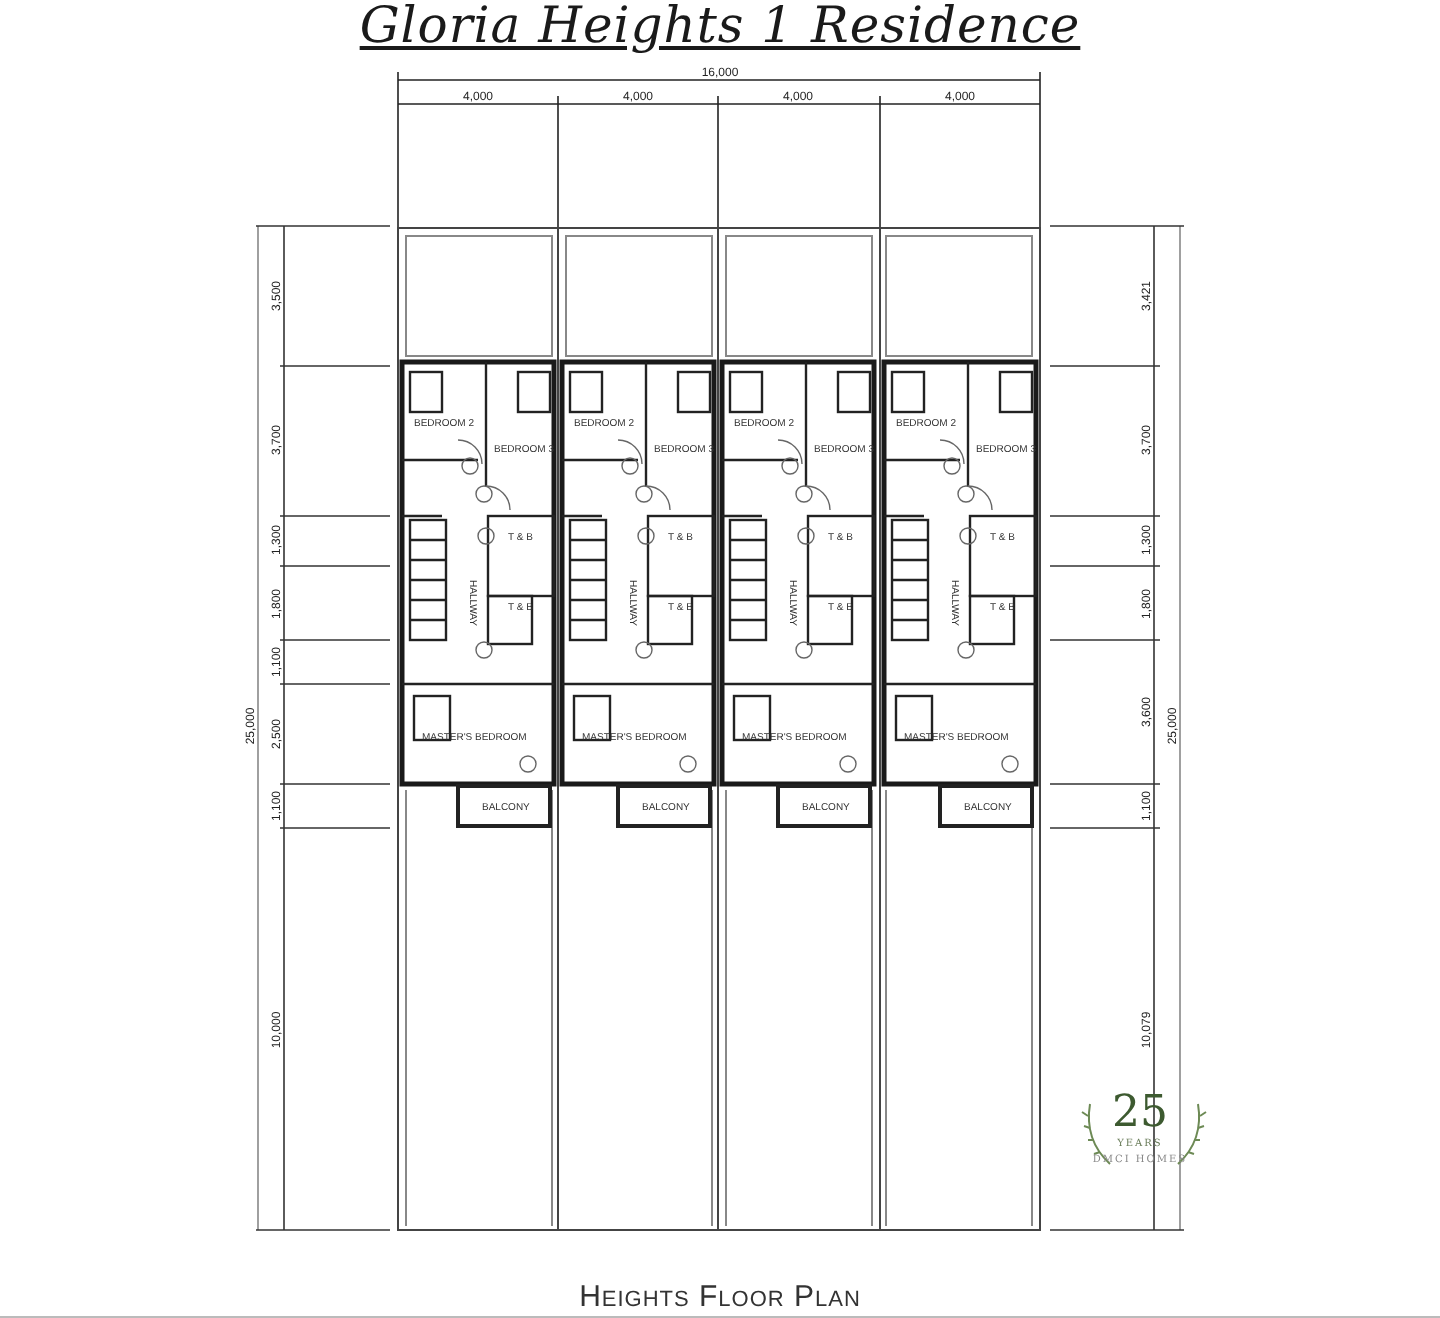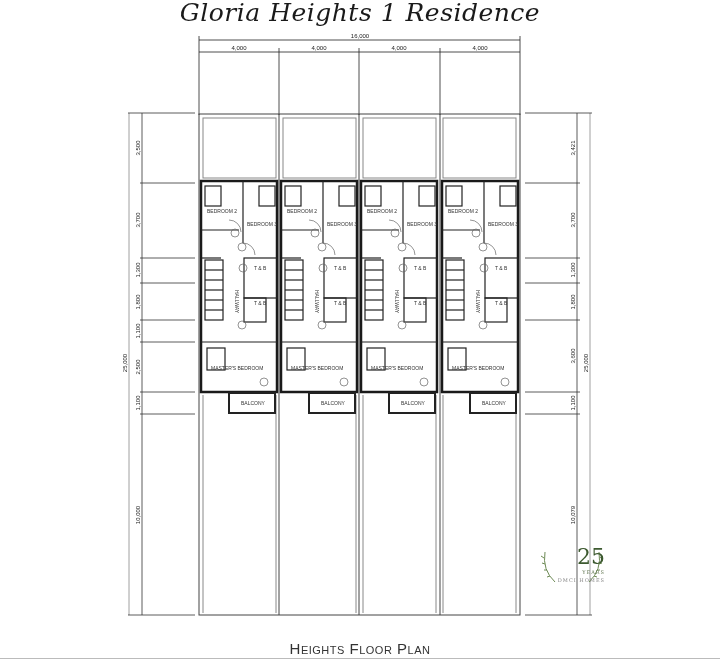--- a/index.html
+++ b/index.html
@@ -1,31 +1,31 @@
 <!DOCTYPE html>
 <html><head>
   <meta charset="utf-8">
   <style>
     html, body { margin: 0; padding: 0; background: #ffffff; }
     body { width: 720px; height: 659px; position: relative; overflow: hidden; font-family: "DejaVu Sans", sans-serif; }
     .title {
       position: absolute; left: 0; top: 0; width: 720px; text-align: center;
       font-family: "DejaVu Serif", serif; font-style: italic; font-size: 25px; color: #1a1a1a;
-      letter-spacing: 0.5px; line-height: 26px;
+      letter-spacing: 0.5px; line-height: 26px; text-decoration: underline;
     }
     .footer-title {
       position: absolute; left: 0; top: 640px; width: 720px; text-align: center;
       font-family: "Liberation Sans", sans-serif; font-size: 15px; color: #333; font-variant: small-caps; letter-spacing: 0.5px;
     }
     .footer-line { position: absolute; left: 0; top: 658px; width: 720px; height: 1px; background: #bbb; }
     svg.plan { position: absolute; left: 0; top: 0; }
     .dim-text { font-family: "Liberation Sans", sans-serif; font-size: 6px; fill: #222; }
     .room-text { font-family: "Liberation Sans", sans-serif; font-size: 5px; fill: #333; }
     .logo {
-      position: absolute; left: 535px; top: 545px; width: 70px; height: 50px; text-align: right;
+      position: absolute; left: 535px; top: 545px; width: 70px; height: 50px; text-align: center;
     }
     .logo-num { font-family: "DejaVu Serif", serif; font-size: 22px; color: #3d5a30; line-height: 24px; display:block; }
     .logo-years { font-family: "DejaVu Serif", serif; font-size: 5px; color: #6a7d5a; letter-spacing: 1px; display:block; }
     .logo-brand { font-family: "DejaVu Serif", serif; font-size: 5px; color: #888; letter-spacing: 1px; display:block; margin-top:2px; }
   </style>
 </head>
 <body>
 
 <div class="title">Gloria Heights 1 Residence</div>
 

